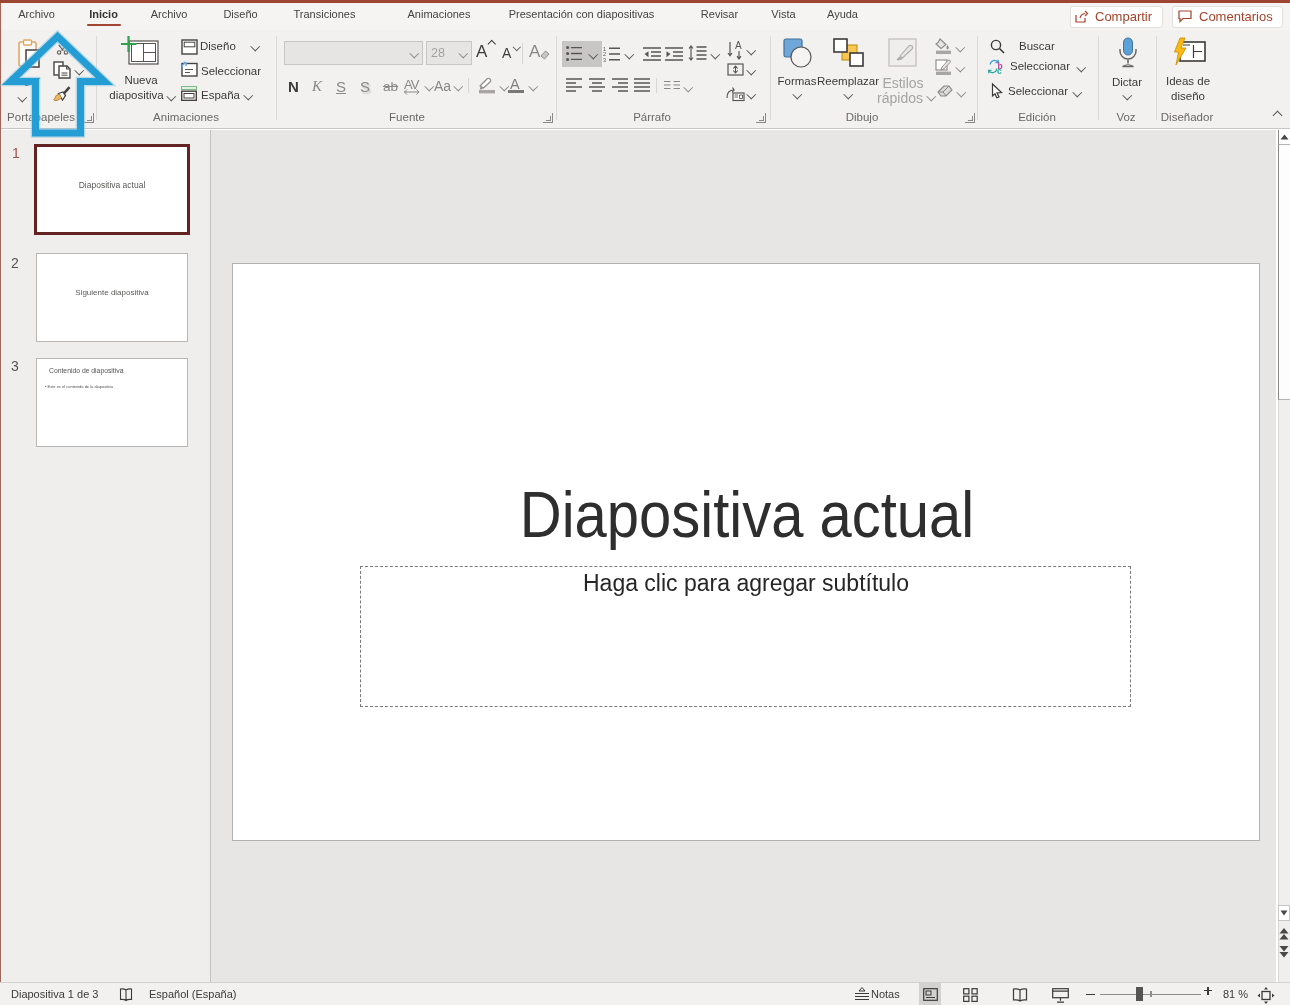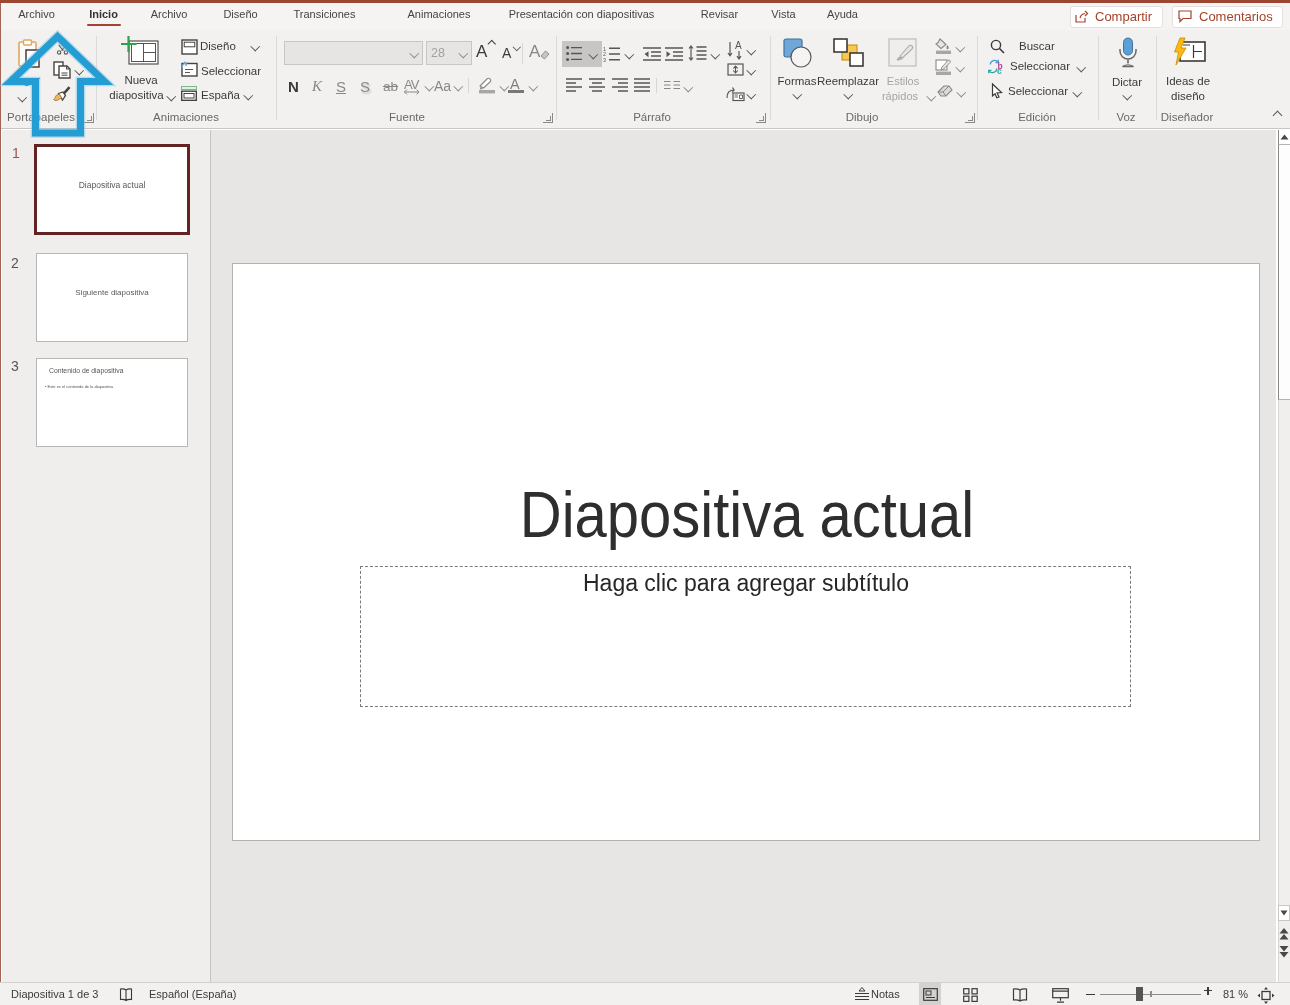--- a/index.html
+++ b/index.html
@@ -12,21 +12,21 @@
 #inicio-ul{left:87px;top:23.5px;width:34px;height:2.7px;background:#a04531;border-radius:1px}
 .topbtn{top:6px;height:20px;background:#fff;border:1px solid #e3e1df;border-radius:3px;color:#a5422a;font-size:13px;line-height:20px;white-space:nowrap}
 #ribbon{left:0;top:30px;width:1290px;height:98px;background:#f3f1f0;border-bottom:1px solid #c8c6c4}
 .gdiv{top:36px;width:1px;height:84px;background:#dcdad8}
 .glabel{top:111px;font-size:11.5px;color:#6a6866;white-space:nowrap}
 .launch{width:9px;height:9px;border:1px solid #8a8886;border-top:none;border-left:none;top:113px}
 .launch:after{content:"";position:absolute;right:1px;bottom:1px;width:4px;height:4px;border-right:1px solid #8a8886;border-bottom:1px solid #8a8886}
 .chev{width:5.5px;height:5.5px;border-right:1.3px solid #5a5856;border-bottom:1.3px solid #5a5856;transform:rotate(45deg)}
 .chev.g{border-color:#8d8b89}
 .btnlbl{font-size:11.5px;color:#3b3a39;white-space:nowrap}
-.graylbl{font-size:11px;color:#a6a4a2;white-space:nowrap}
+.graylbl{font-size:14px;color:#a6a4a2;white-space:nowrap}
 #panel{left:2px;top:130px;width:208px;height:852px;background:#f0eeed}
 #leftedge{left:0;top:3px;width:1px;height:1002px;background:#a26457}
 #pdiv{left:210px;top:130px;width:1px;height:852px;background:#c5c3c1}
 #canvas{left:211px;top:130px;width:1065px;height:852px;background:#e8e6e5}
 .thumbnum{font-size:14px;color:#565554}
 .thumb{background:#fff}
 #thumb1{left:34px;top:144px;width:156px;height:91px;border:3px solid #632322;box-sizing:border-box}
 #thumb2{left:36px;top:253px;width:152px;height:89px;border:1px solid #b9b7b5;box-sizing:border-box}
 #thumb3{left:36px;top:358px;width:152px;height:89px;border:1px solid #b9b7b5;box-sizing:border-box}
 #slide{left:232px;top:263px;width:1028px;height:578px;background:#fff;border:1px solid #b4b2b0;box-sizing:border-box}

